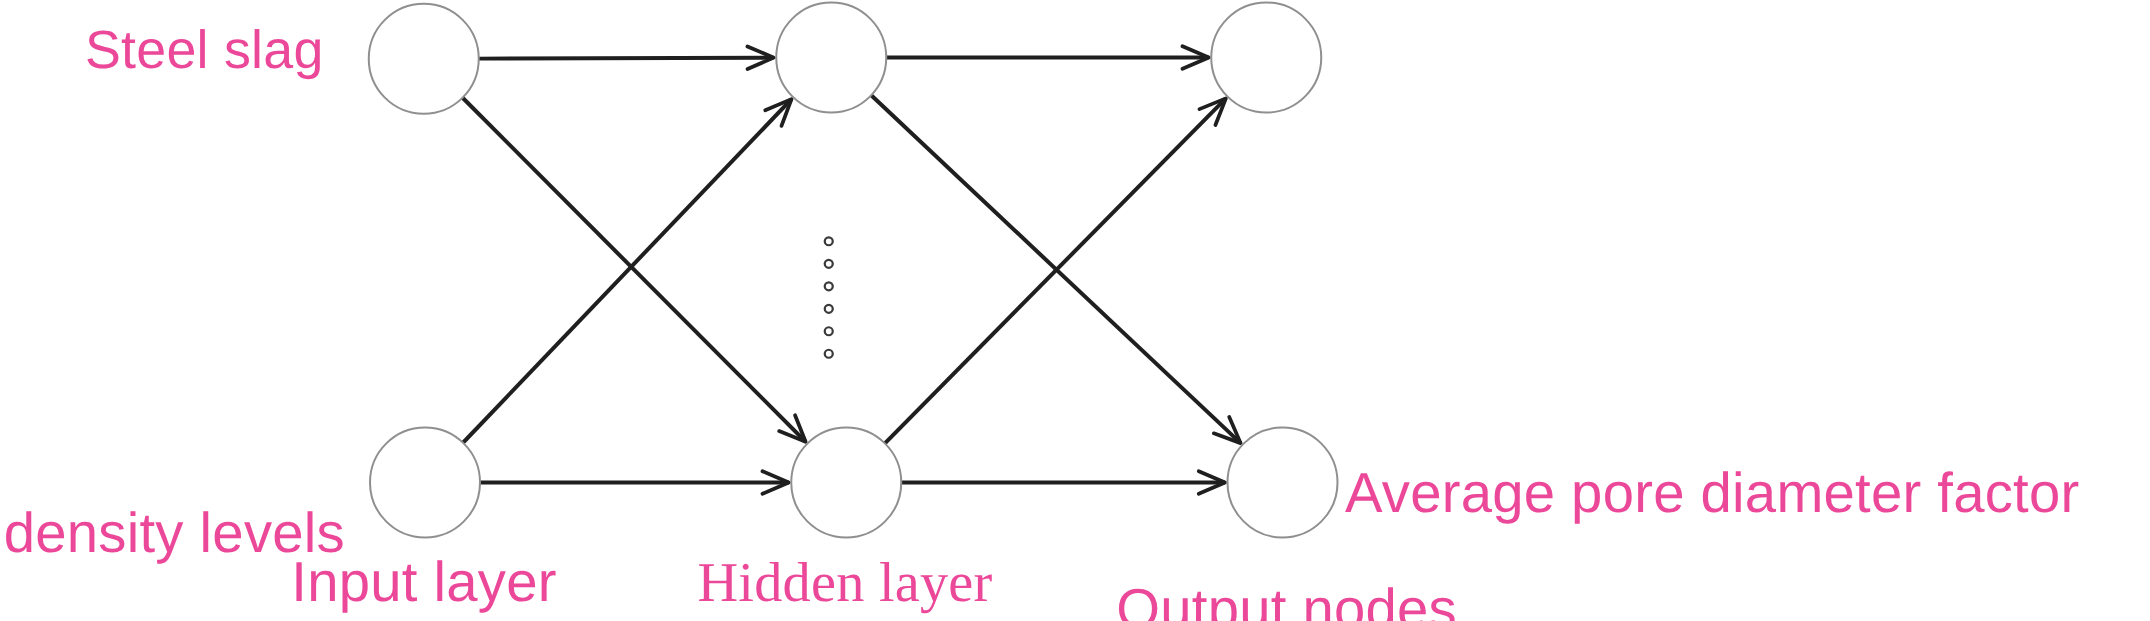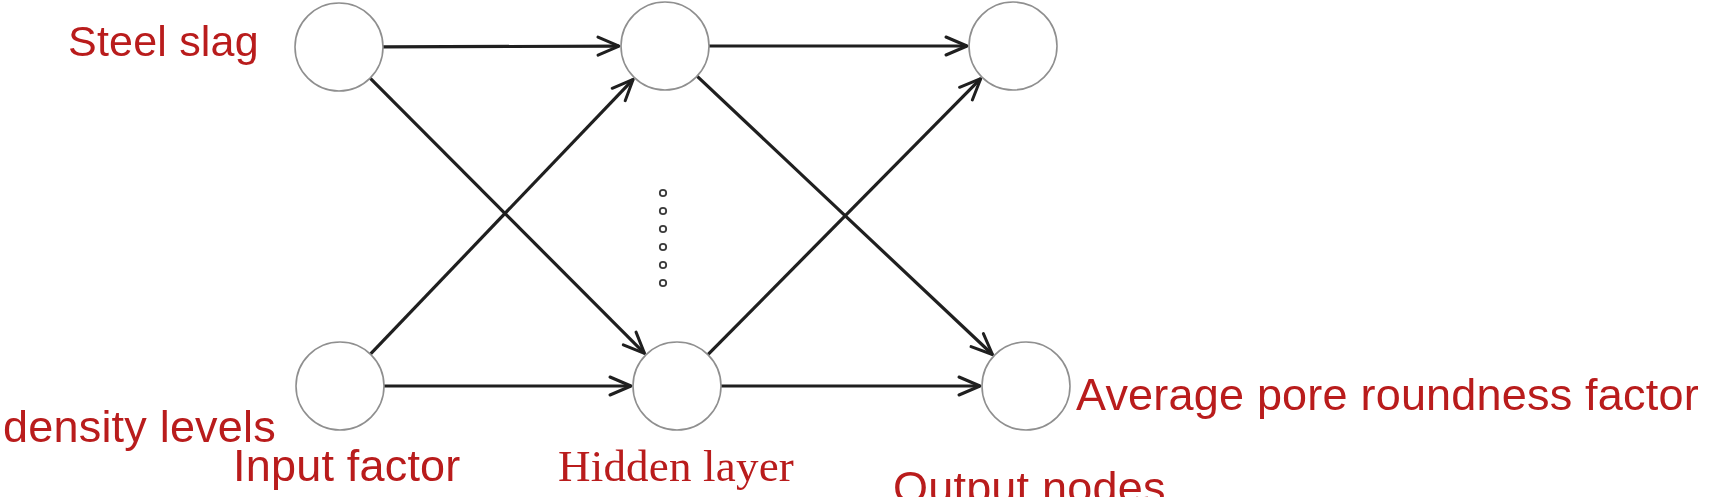--- a/index.html
+++ b/index.html
@@ -16,21 +16,21 @@
     overflow: hidden;
   }
   #net-svg {
     position: absolute;
     left: 0;
     top: 0;
   }
   .lbl {
     position: absolute;
     white-space: nowrap;
-    color: #b91c1c;
+    color: #ec4899;
     font-size: 45px;
     line-height: 1;
     transform: translateY(-50%);
     letter-spacing: 0.2px;
   }
   .lbl-steel-slag      { left: 68px;   top: 41px;  font-size: 43px; }
   .lbl-density-levels  { left: 3px;    top: 390px; margin-top: 36px; }
   .lbl-avg-diameter    { left: 1072px; top: 50px;  }
   .lbl-avg-roundness   { left: 1076px; top: 394px; }
   .lbl-input-nodes     { left: 233px;  top: 465px; }
@@ -74,21 +74,21 @@
         <circle cx="663" cy="265" r="3.2" fill="none" stroke="#3a3a3a" stroke-width="1.8"></circle>
         <circle cx="663" cy="283" r="3.2" fill="none" stroke="#3a3a3a" stroke-width="1.8"></circle>
       </g>
   </svg>
 
   <div class="lbl lbl-steel-slag">Steel slag</div>
 
   <div class="lbl lbl-density-levels">density levels</div>
 
 
-  <div class="lbl lbl-avg-roundness">Average pore roundness factor</div>
+  <div class="lbl lbl-avg-roundness">Average pore diameter factor</div>
 
-  <div class="lbl lbl-input-nodes">Input factor</div>
+  <div class="lbl lbl-input-nodes">Input layer</div>
 
   <div class="lbl lbl-hidden-layer">Hidden layer</div>
 
   <div class="lbl lbl-output-nodes">Output nodes</div>
 
 </div>
 
 </body></html>

